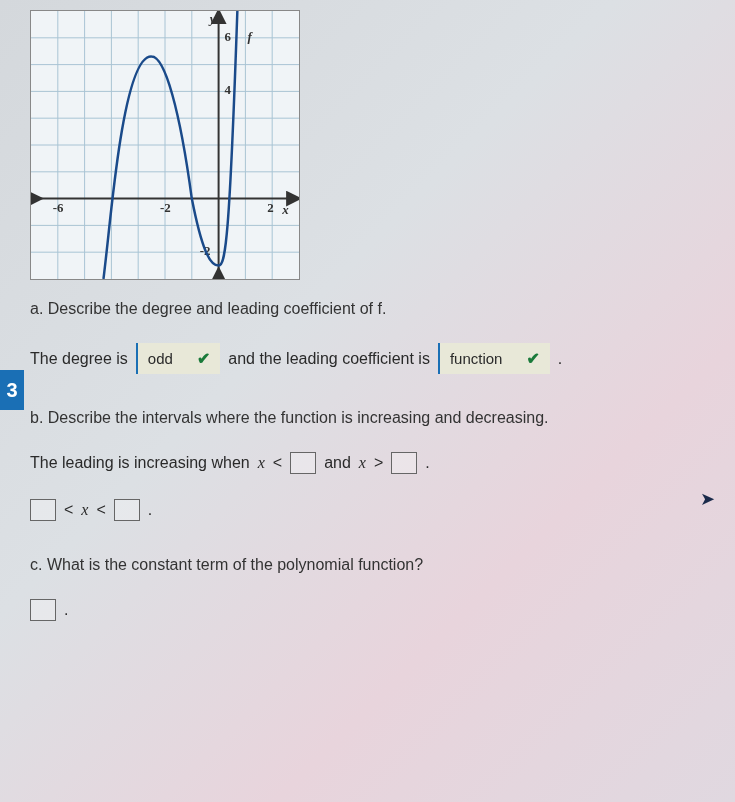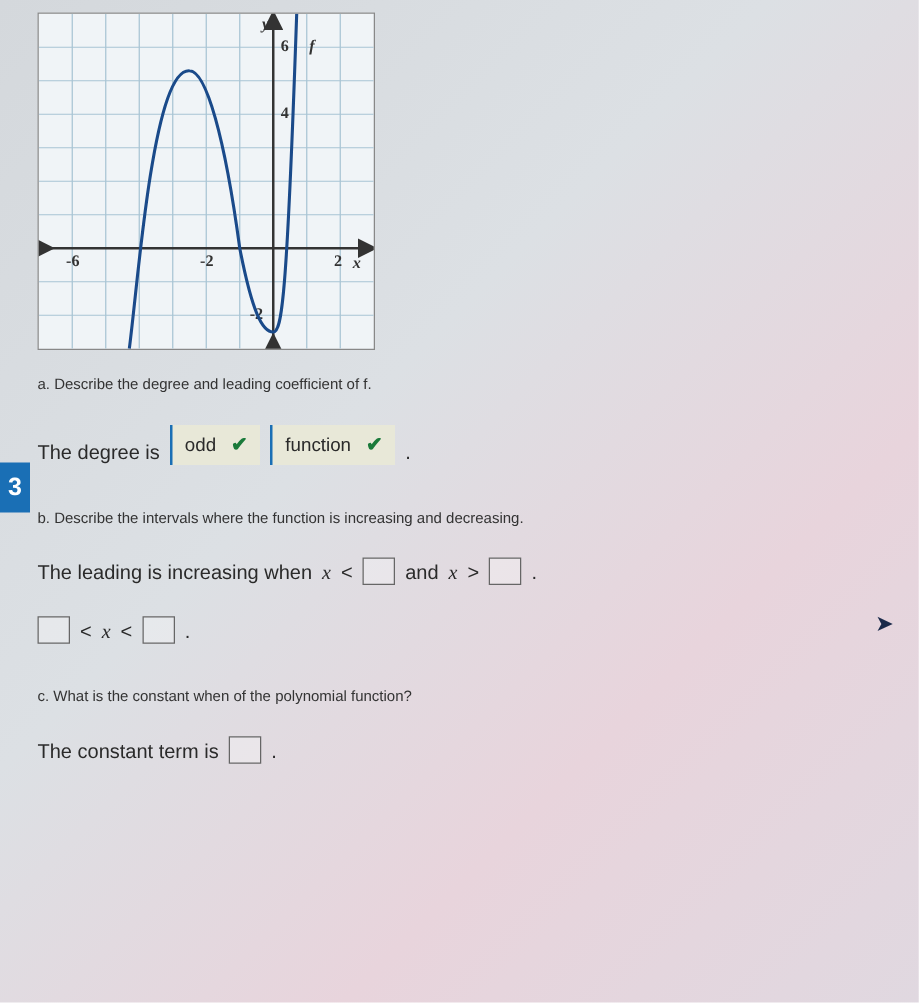--- a/index.html
+++ b/index.html
@@ -17,32 +17,32 @@
       margin-top: 0;
       width: 270px;
       height: 270px;
       background: #f0f4f7;
       border: 1px solid #888;
       position: relative;
     }
     .graph-svg { width: 100%; height: 100%; display: block; }
     .content { padding: 20px 30px 0 30px; }
     .question-text {
-      font-size: 12px;
+      font-size: 16px;
       color: #333;
       margin-bottom: 25px;
     }
     .part-b-text, .part-c-text {
-      font-size: 12px;
+      font-size: 16px;
       color: #333;
       margin: 35px 0 25px 0;
     }
     .answer-row {
       display: flex;
-      align-items: flex-end;
+      align-items: center;
       gap: 8px;
       font-size: 16px;
       margin-bottom: 25px;
       flex-wrap: wrap;
     }
     .badge {
       position: absolute;
       left: 0;
       top: 370px;
       width: 24px;
@@ -55,21 +55,21 @@
       font-size: 20px;
       font-weight: bold;
     }
     .dropdown {
       background: #e8e8d8;
       border: none;
       padding: 6px 10px;
       font-size: 15px;
       display: inline-flex;
       align-items: center;
-      gap: 12px;
+      gap: 24px;
       border-left: 2px solid #1a6fb5;
     }
     .checkmark {
       color: #1a7a3a;
       font-weight: bold;
       font-size: 16px;
     }
     .input-box {
       display: inline-block;
       width: 26px;
@@ -156,20 +156,21 @@
     <span>a. Describe the degree and leading coefficient of f.</span>
     <span class="math-var" style="font-style:italic;"> </span>
   </p>
 
   <div class="answer-row">
     <span>The degree is</span>
     <span class="dropdown">
       <span>odd</span>
       <span class="checkmark">✔</span>
     </span>
+    <span>and the leading coefficient is</span>
     <span class="dropdown">
       <span>function</span>
       <span class="checkmark">✔</span>
     </span>
     <span class="period">.</span>
   </div>
 
   <p class="part-b-text">b. Describe the intervals where the function is increasing and decreasing.</p>
 
   <div class="answer-row">
@@ -186,23 +187,22 @@
 
   <div class="answer-row">
     <span class="input-box"></span>
     <span> &lt; </span>
     <span class="math-var">x</span>
     <span> &lt; </span>
     <span class="input-box"></span>
     <span class="period">.</span>
   </div>
 
-  <p class="part-c-text">c. What is the constant when of the polynomial function?</p>
-
-  <div class="answer-row">
-    <span>The constant term is </span>
+  <p class="part-c-text">c. What is the constant term of the polynomial function?</p>
+
+  <div class="answer-row">
     <span class="input-box"></span>
     <span class="period">.</span>
   </div>
 
 </div>
 
 <div class="cursor-arrow">➤</div>
 
 </body></html>

